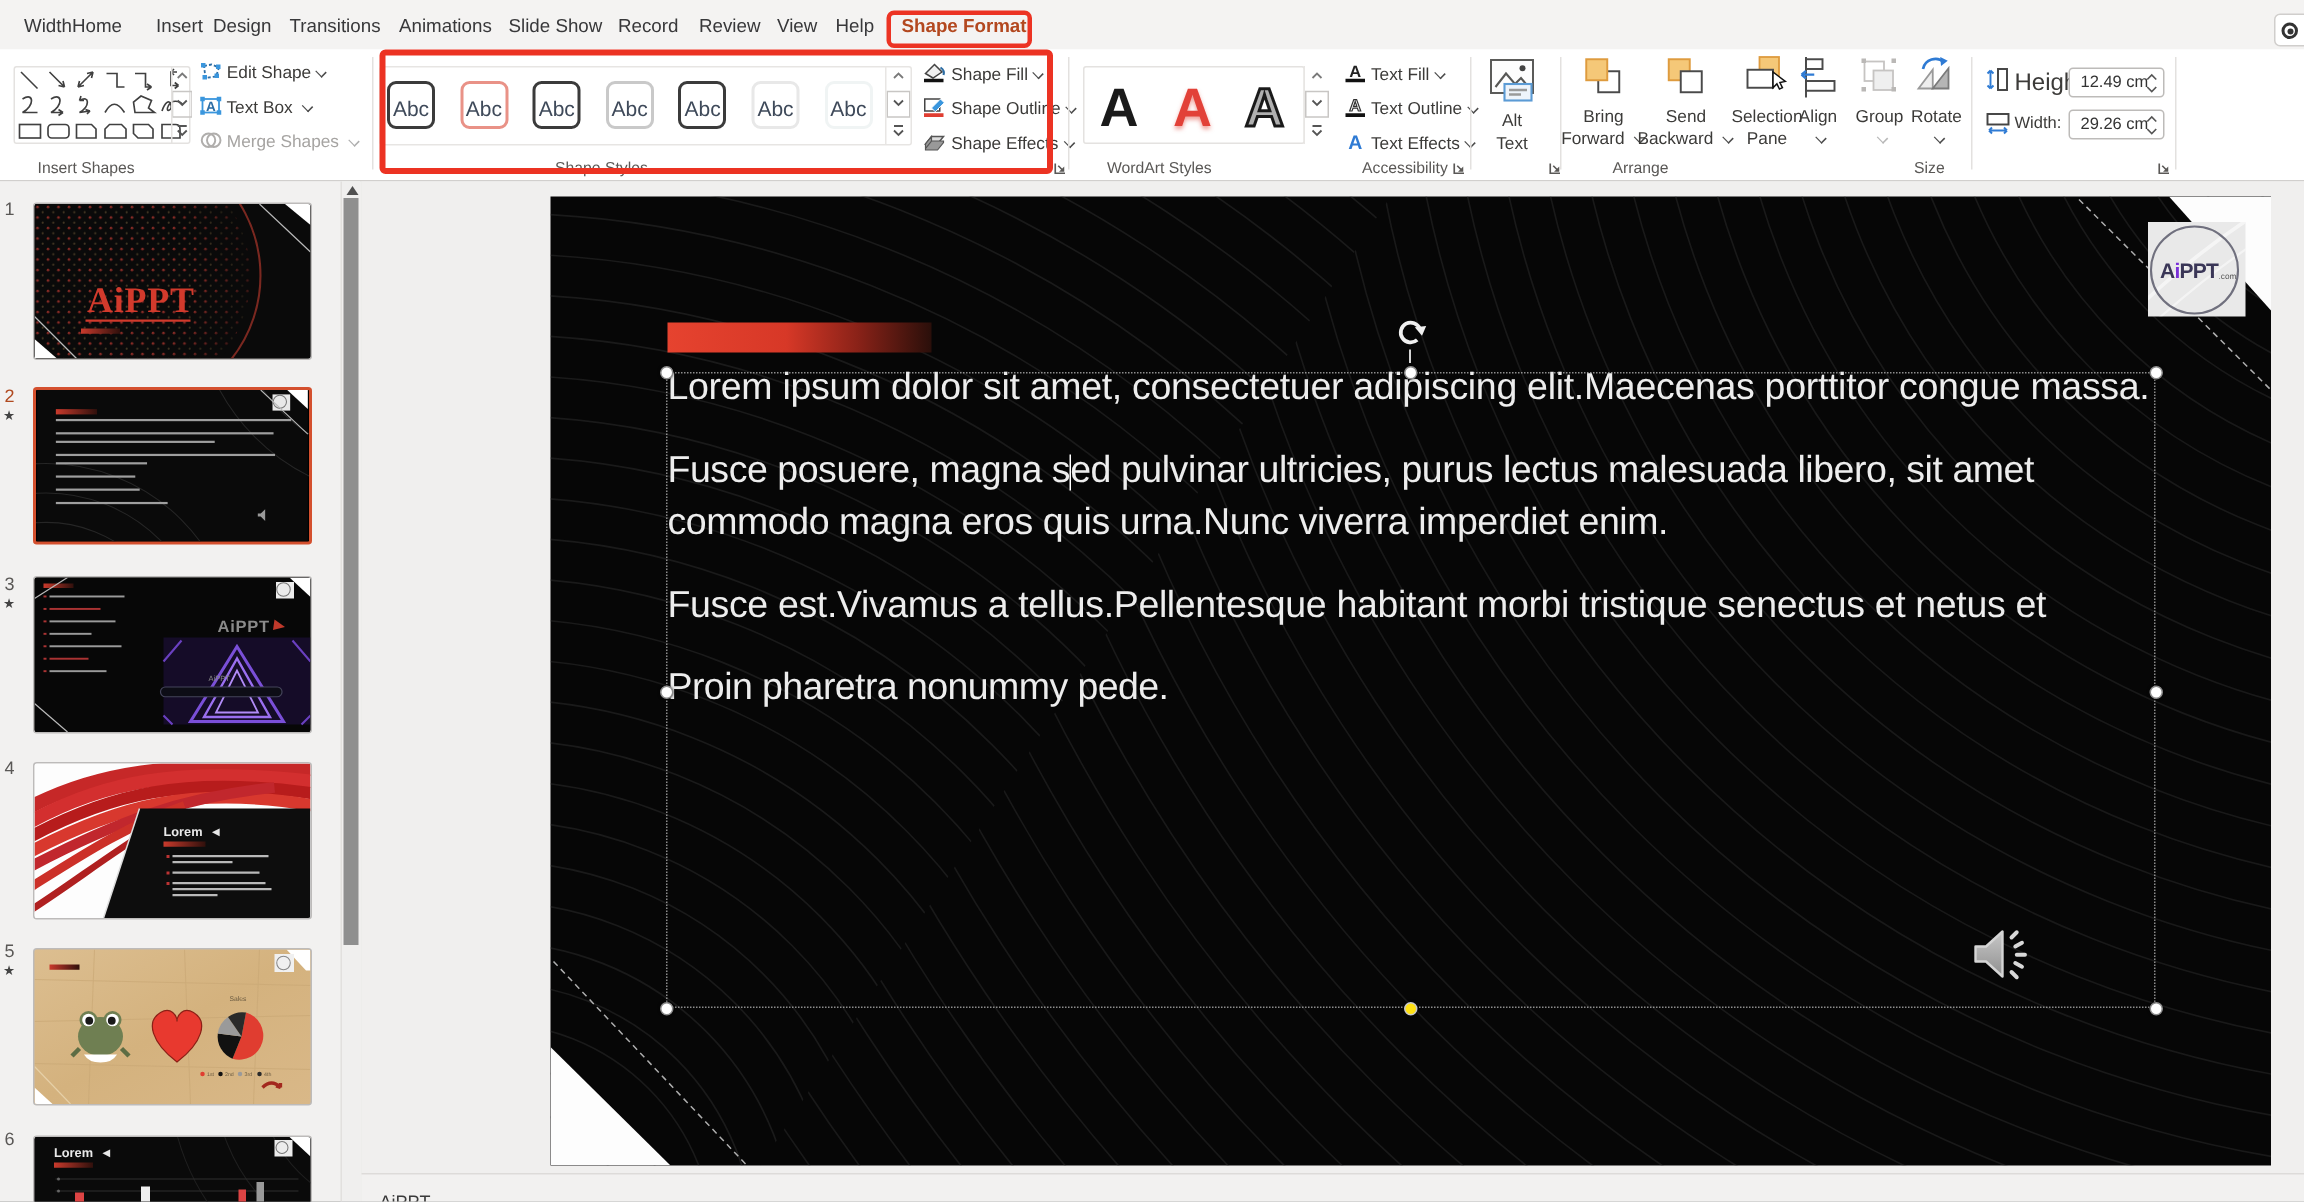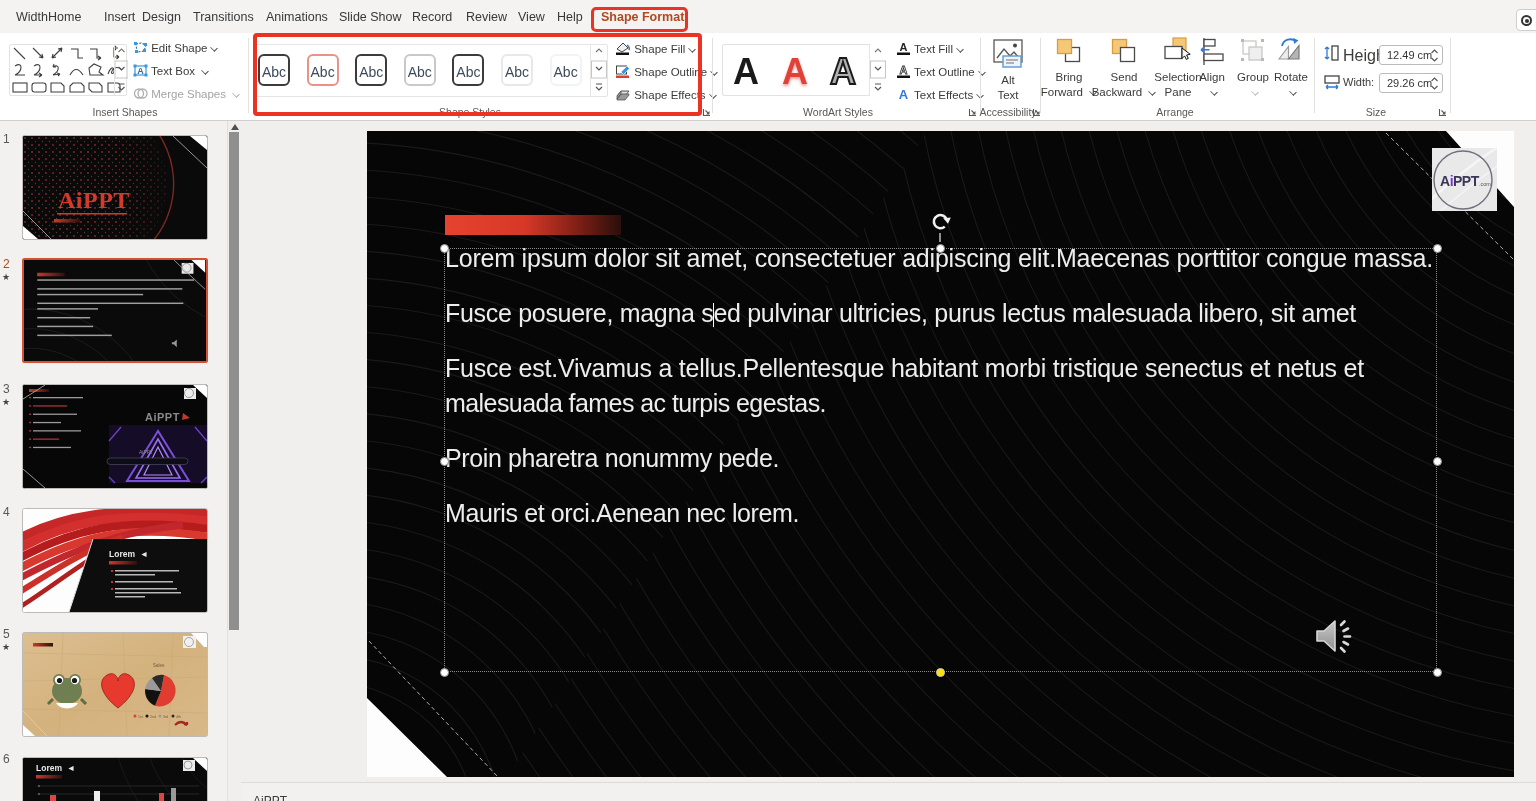--- a/index.html
+++ b/index.html
@@ -3,21 +3,21 @@
 * { margin:0; padding:0; box-sizing:border-box; }
 html,body { width:1536px; height:801px; overflow:hidden; font-family:"Liberation Sans",sans-serif; background:#fff; }
 #app { position:absolute; inset:0; width:1536px; height:801px; overflow:hidden; }
 .abs { position:absolute; }
 
 
 #tabrow { position:absolute; left:0; top:0; width:1536px; height:33px; background:#f4f3f2; }
 .tab { position:absolute; top:0; height:33px; line-height:34px; font-size:12.5px; color:#38383a; }
 #ribbon { position:absolute; left:0; top:33px; width:1536px; height:88px; background:#ffffff; border-bottom:1px solid #d1cfcd; }
 .gsep { position:absolute; top:5px; height:75px; width:1px; background:#e3e1df; }
-.glabel { position:absolute; top:73px; font-size:10.5px; color:#5a5856; width:200px; text-align:center; }
+.glabel { position:absolute; top:73px; font-size:10.5px; color:#5a5856; width:200px; }
 .launch { position:absolute; top:74px; width:10px; height:10px; }
 .rowbtn { position:absolute; font-size:11.5px; color:#3c3b39; white-space:nowrap; }
 .chev { display:inline-block; width:7px; height:7px; position:relative; top:-2px; margin-left:4px; }
 .chev:before { content:""; position:absolute; left:0; top:2px; width:5px; height:5px; border-right:1.2px solid #4a4a4a; border-bottom:1.2px solid #4a4a4a; transform:rotate(45deg) scale(1,.8); }
 .abc { position:absolute; top:21px; width:32px; height:32px; border-radius:6px; background:#fff; text-align:center; line-height:32px; font-size:14px; color:#3f4a5a; }
 .icolbl2 { position:absolute; text-align:center; font-size:11.5px; color:#3c3b39; line-height:14.5px; }
 
 .spin { position:absolute; width:64px; height:20px; border:1px solid #bdbbb9; border-radius:3px; background:#fff; font-size:11px; color:#333; line-height:18px; padding-left:7px; }
 
 
@@ -704,24 +704,23 @@
         <path d="M-5,75 Q45,30 85,5" stroke="#ffffff" stroke-width="1.5" fill="none" opacity="0.5"></path>
         <circle cx="31" cy="32" r="29" fill="none" stroke="#70707e" stroke-width="1.4"></circle>
         <text x="8" y="37.5" font-size="14" font-weight="bold" fill="#3a3657" font-family="Liberation Sans" letter-spacing="-0.5">A<tspan fill="#7a30d8">i</tspan>PPT</text>
         <text x="47" y="38" font-size="5.5" fill="#555">.com</text>
       </svg>
     </div>
 
     <div id="txt">
 <div class="ln" style="letter-spacing:-0.203px">Lorem ipsum dolor sit amet, consectetuer adipiscing elit.Maecenas porttitor congue massa.</div>
 <div class="ln para" style="letter-spacing:-0.305px">Fusce posuere, magna sed pulvinar ultricies, purus lectus malesuada libero, sit amet</div>
+<div class="ln" style="letter-spacing:-0.292px">commodo magna eros quis urna.Nunc viverra imperdiet enim.</div>
 <div class="ln para" style="letter-spacing:-0.235px">Fusce est.Vivamus a tellus.Pellentesque habitant morbi tristique senectus et netus et</div>
-<div class="ln" style="letter-spacing:-0.565px">malesuada fames ac turpis egestas.</div>
 <div class="ln para" style="letter-spacing:-0.381px">Proin pharetra nonummy pede.</div>
-<div class="ln para" style="letter-spacing:-0.401px">Mauris et orci.Aenean nec lorem.</div>
     </div>
 
     <div class="abs" style="left:346px;top:172px;width:1.5px;height:24px;background:#fff"></div>
 
     <div id="selbox"></div>
     <div class="hdl" style="left:73px;top:113.5px"></div>
     <div class="hdl" style="left:569px;top:113.5px"></div>
     <div class="hdl" style="left:1066px;top:113.5px"></div>
     <div class="hdl" style="left:73px;top:326px"></div>
     <div class="hdl" style="left:1066px;top:326px"></div>

